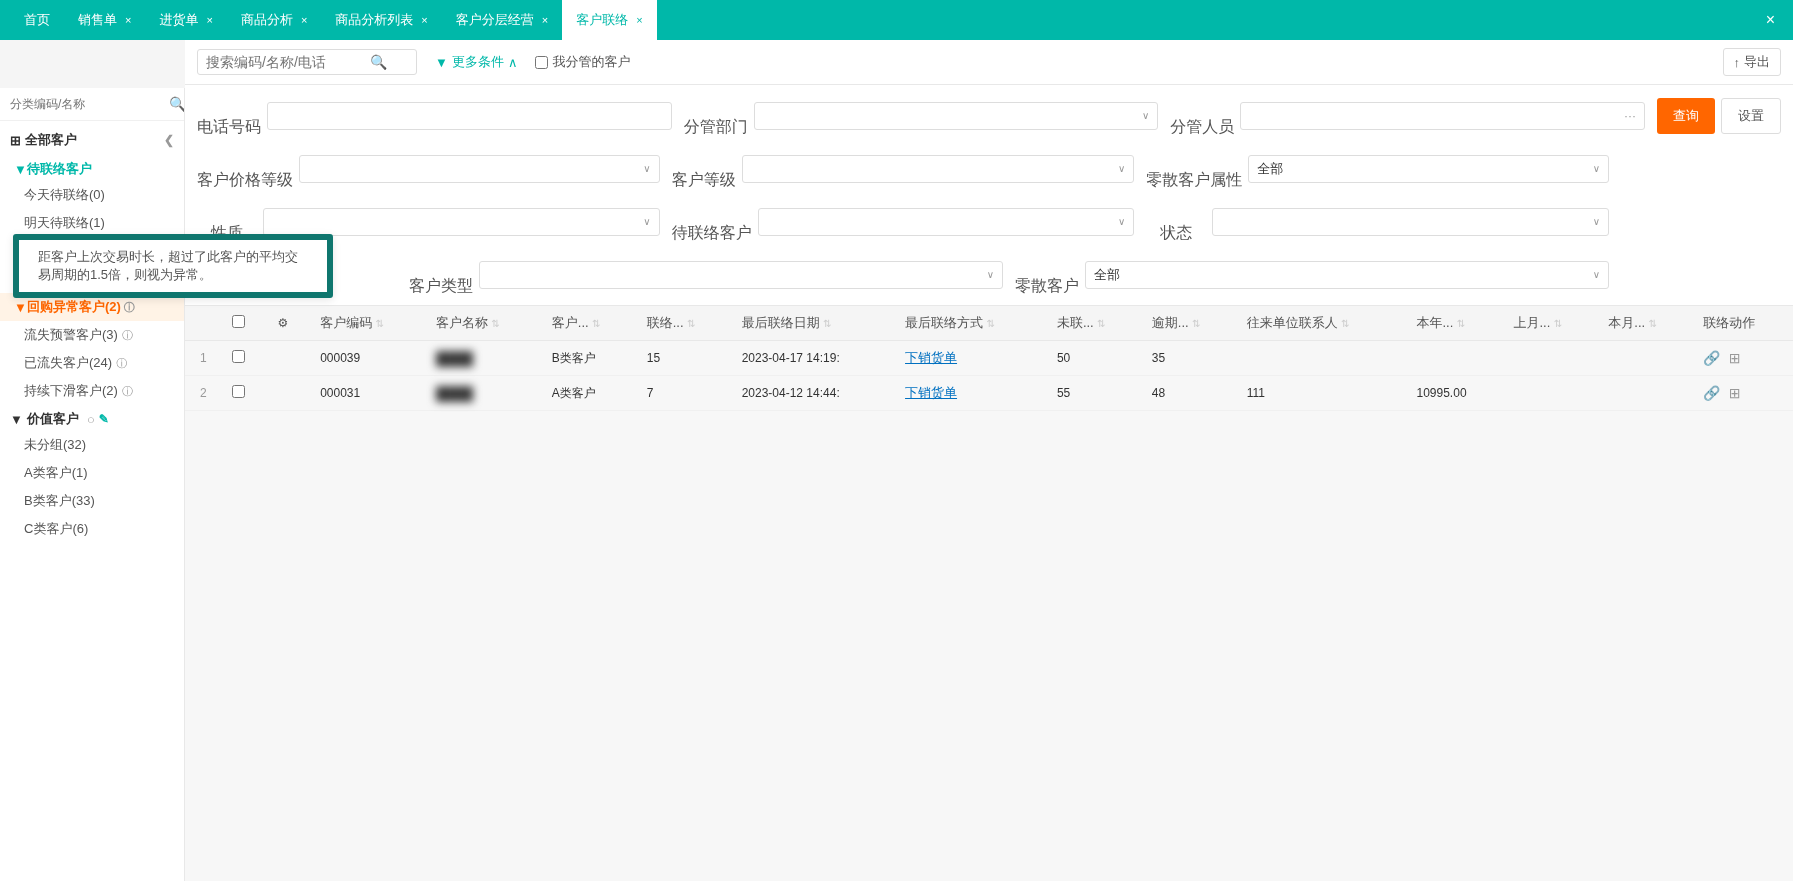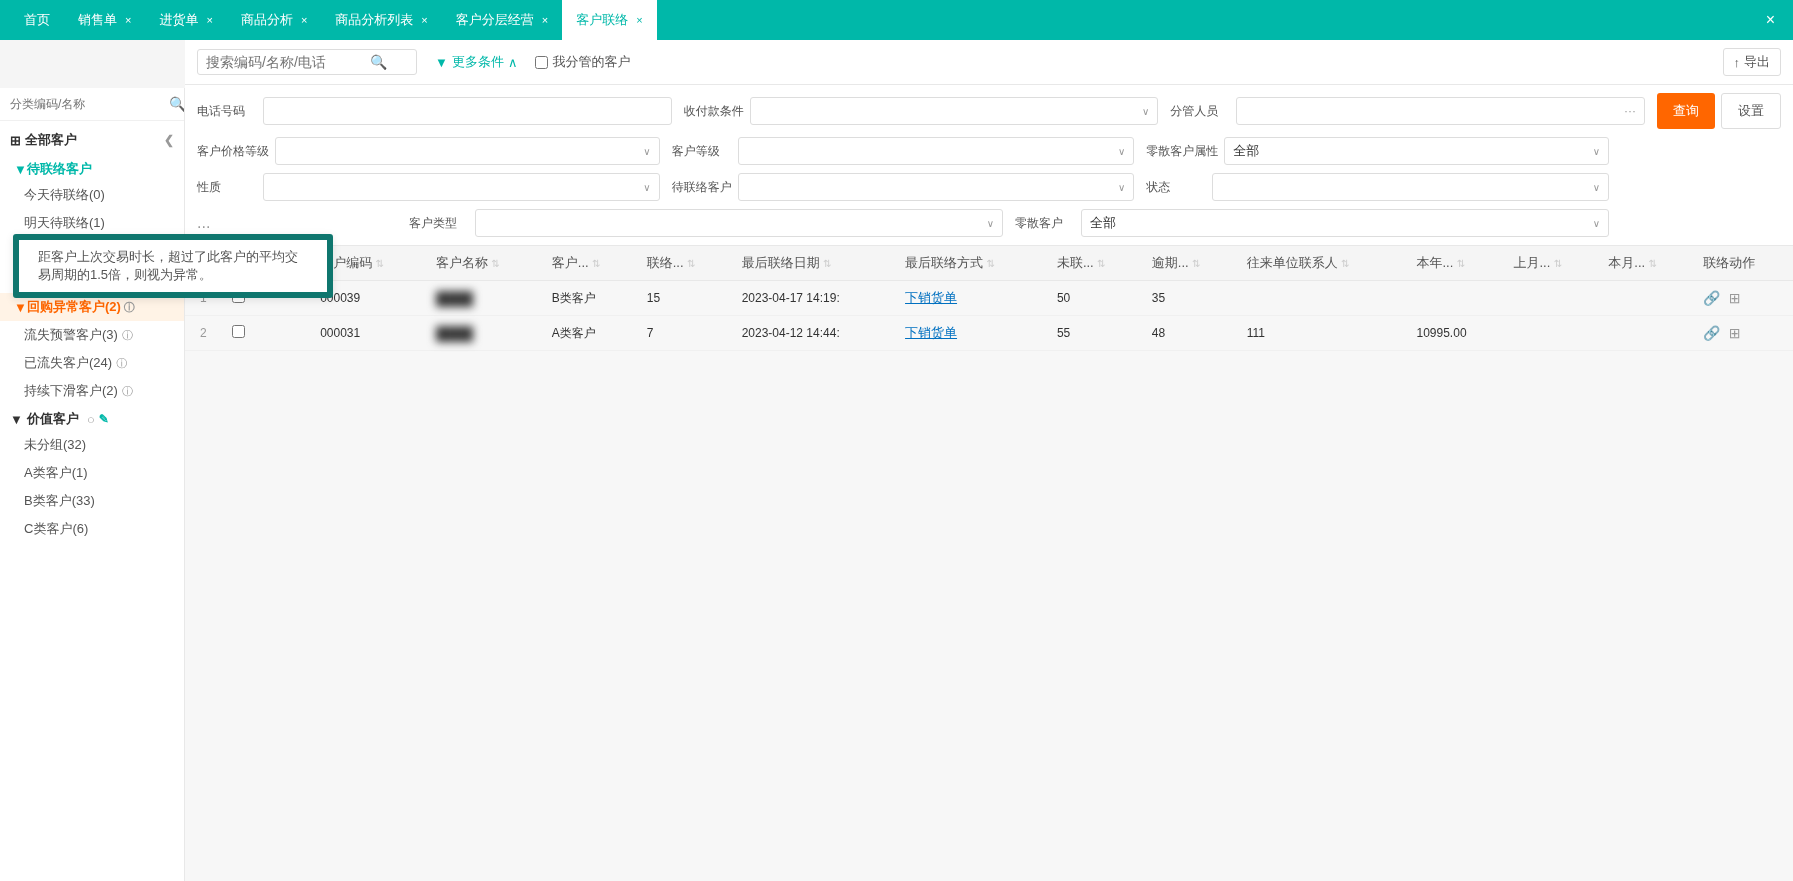--- a/index.html
+++ b/index.html
@@ -89,21 +89,21 @@
 
     
     .filter-area {
       background: #fff; padding: 8px 12px; border-bottom: 1px solid #e8e8e8;
       display: flex; flex-direction: column; gap: 8px;
     }
     .filter-row { display: flex; align-items: center; gap: 12px; }
     .filter-item {
       display: flex; align-items: center; gap: 6px; flex: 1;
     }
-    .filter-label { color: #555; white-space: nowrap; font-size: 12px; min-width: 60px; text-align: left; }
+    .filter-label { color: #555; white-space: nowrap; font-size: 16px; min-width: 60px; text-align: center; margin-top: 24px; }
     .filter-select {
       flex: 1; border: 1px solid #ddd; border-radius: 3px; padding: 4px 8px;
       font-size: 12px; color: #333; display: flex; align-items: center; justify-content: space-between;
       min-height: 28px; cursor: pointer;
     }
     .filter-select .chevron { color: #999; font-size: 10px; }
     .filter-input {
       flex: 1; border: 1px solid #ddd; border-radius: 3px; padding: 4px 8px;
       font-size: 12px; color: #333; min-height: 28px; outline: none;
     }
@@ -297,21 +297,21 @@
     </div>
 
     <div class="filter-area">
 
       <div class="filter-row">
         <div class="filter-item">
           <span class="filter-label">电话号码</span>
           <input class="filter-input" type="text" style="">
         </div>
         <div class="filter-item">
-          <span class="filter-label">收付款条件</span>
+          <span class="filter-label">分管部门</span>
           <div class="filter-select">
             <span></span>
               <span class="chevron">∨</span>
           </div>
         </div>
         <div class="filter-item">
           <span class="filter-label">分管人员</span>
           <div class="filter-select">
             <span></span>
               <span style="color:#999; font-size:12px; cursor:pointer;">···</span>

